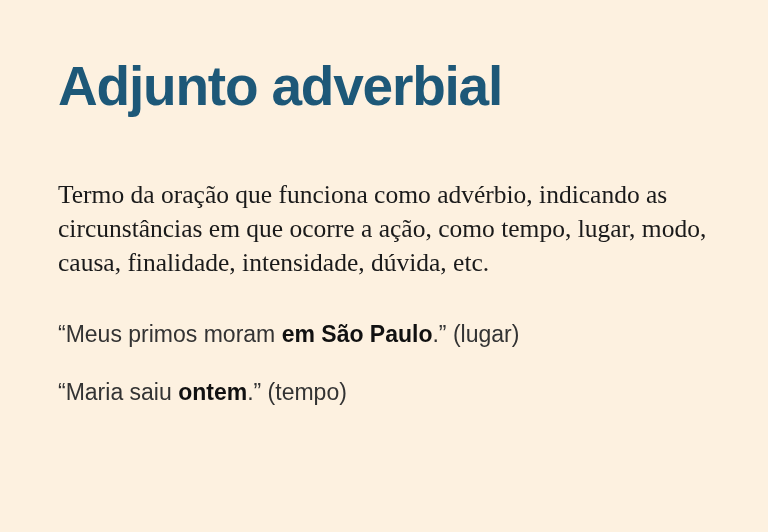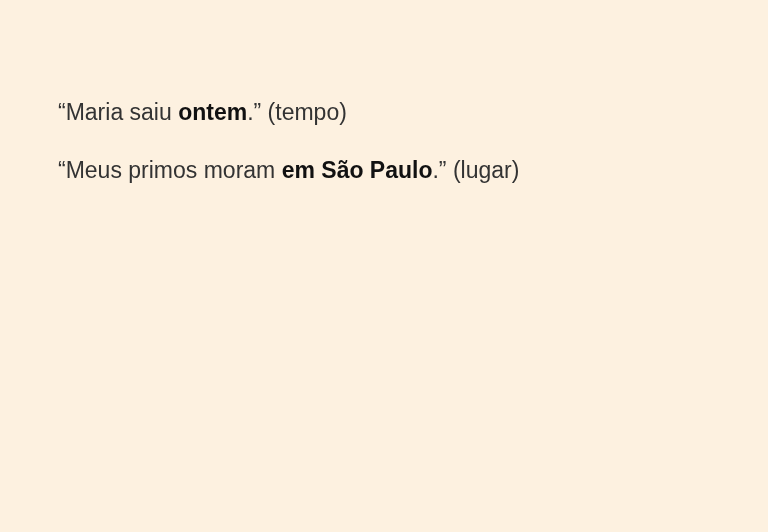--- a/index.html
+++ b/index.html
@@ -52,28 +52,30 @@
   .example b {
     font-weight: bold;
     color: #111111;
   }
 </style>
 </head>
 <body>
 
 <div class="card">
 
+  <h1 class="title">Adjunto adverbial</h1>
 
+  <p class="definition">Termo da oração que funciona como advérbio, indicando as circunstâncias em que ocorre a ação, como tempo, lugar, modo, causa, finalidade, intensidade, dúvida, etc.</p>
 
   <div class="examples">
 
     <p class="example">
-      <span>“Maria saiu </span><b>ontem</b><span>.” (tempo)</span>
+      <span>“Meus primos moram </span><b>em São Paulo</b><span>.” (lugar)</span>
     </p>
 
     <p class="example">
-      <span>“Meus primos moram </span><b>em São Paulo</b><span>.” (lugar)</span>
+      <span>“Maria saiu </span><b>ontem</b><span>.” (tempo)</span>
     </p>
 
 
   </div>
 
 </div>
 
 </body></html>

